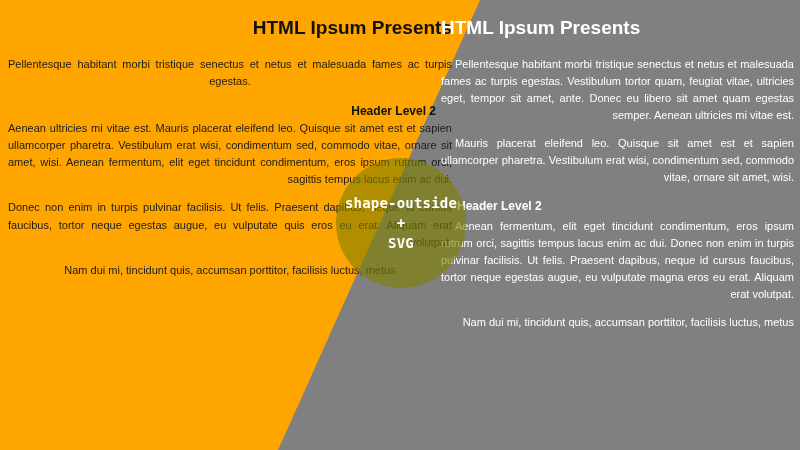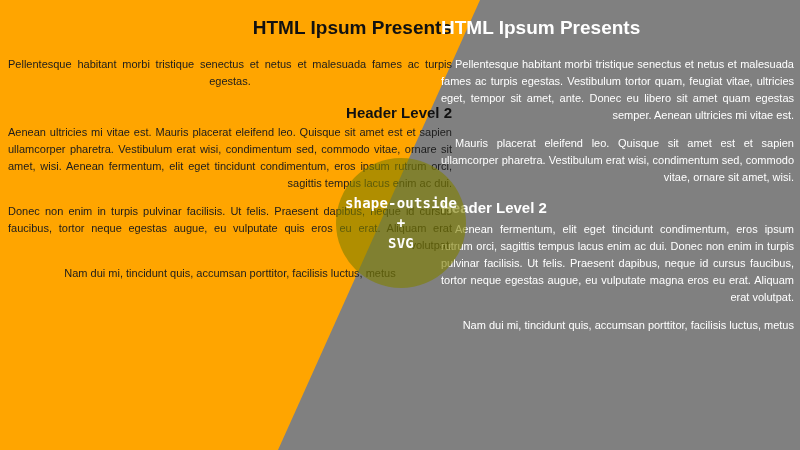--- a/index.html
+++ b/index.html
@@ -85,22 +85,22 @@
     padding-right: 8px;
     margin-top: 5px;
   }
   .col-right h1.title {
     color: #ffffff;
     text-align: left;
     margin-top: 5px;
   }
 
   h2.subhead {
-    margin: 0;
-    font-size: 15px;
+    margin: 16px;
+    font-size: 12px;
     font-weight: bold;
     line-height: 1.2;
   }
   .col-left h2.subhead {
     color: #111111;
     text-align: right;
     padding-right: 8px;
     margin-top: 14px;
     margin-bottom: 2px;
   }

